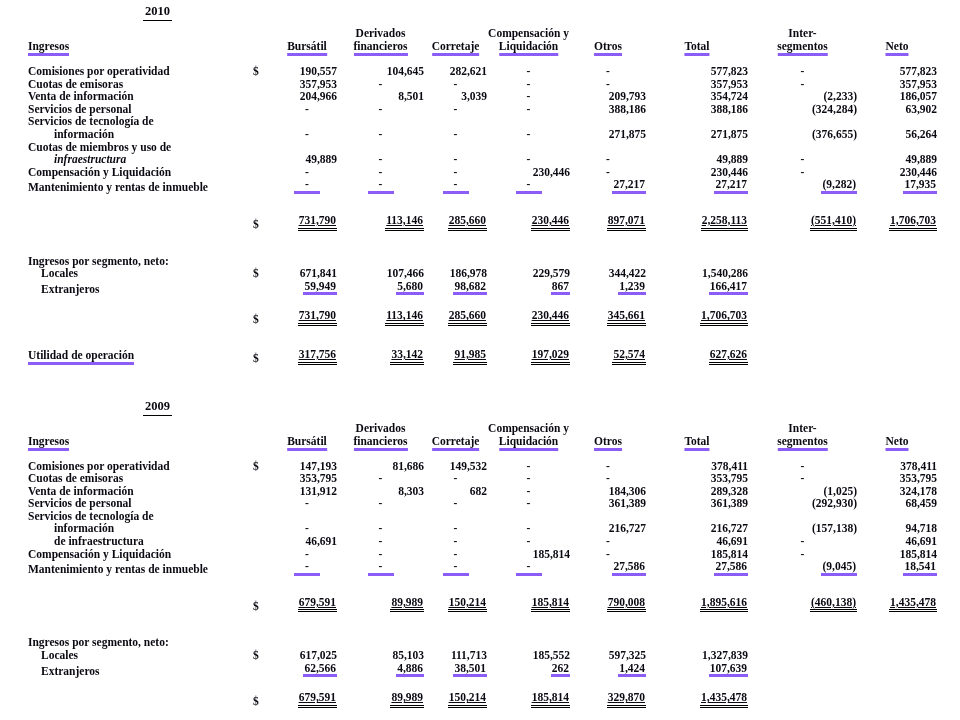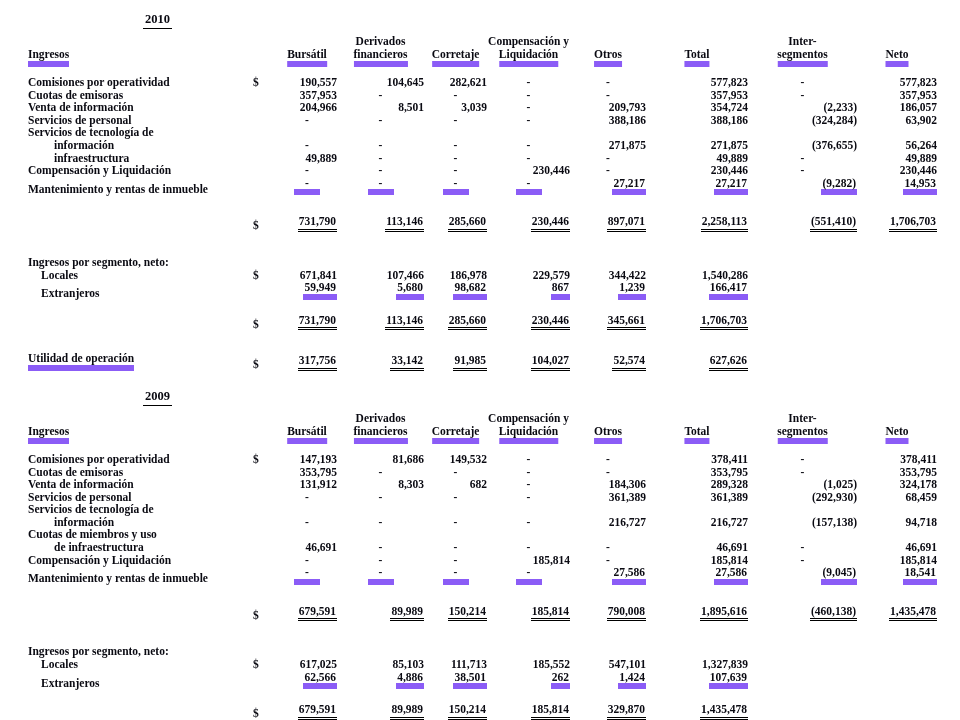--- a/index.html
+++ b/index.html
@@ -3,45 +3,45 @@
 <meta charset="utf-8">
 <style>
   * { box-sizing: border-box; }
   html, body { margin: 0; padding: 0; }
   body {
     width: 960px; height: 720px; overflow: hidden;
     background: #ffffff; color: #0a0a12;
     font-family: "Liberation Serif", serif;
     font-weight: 700;
   }
-  .page { padding: 12px 0 0 28px; }
-  .sec + .sec { margin-top: 18px; }
+  .page { padding: 4px 0 0 28px; }
+  .sec + .sec { margin-top: 34px; }
 
   .year { font-size: 12.5px; margin: 0 0 6px 115px; }
   .year span { display: inline-block; border-bottom: 1.5px solid #000; padding: 0 2px 1px 2px; }
 
   table.fin { border-collapse: collapse; table-layout: fixed; width: 909px; }
   table.fin td {
     padding: 0; font-size: 11.5px; line-height: 12.6px;
     vertical-align: bottom; white-space: nowrap; overflow: visible;
   }
   tr.hrow td { line-height: 13px; font-family: Liberation Serif, serif; }
   tr.spacer td { line-height: 1px; font-size: 1px; }
 
   .num  { text-align: right; padding-right: 6px; }
   .dash { text-align: center; padding-right: 6px; }
   .dollar { text-align: left; }
 
   
   .hc span.hspan { display: inline-block; margin-left: 50%; transform: translateX(-50%); white-space: nowrap; }
 
-  span.u  { display: inline-block; border-bottom: 6px solid #8b5cf6; }
+  span.u  { display: inline-block; border-bottom: 3px solid #8b5cf6; }
   .num span.u { padding: 0 1px; }
   span.udash { min-width: 26px; text-align: center; }
-  span.dd { display: inline-block; border-bottom: 3px double #000; padding: 0 1px 1px 1px; }
+  span.dd { display: inline-block; border-bottom: 3px double #000; padding: 0 1px 1px 1px; text-decoration: underline; }
 </style>
 </head>
 <body>
 
 <div class="page">
   <section class="sec">
     <div class="year"><span>2010</span></div>
     <table class="fin">
       <colgroup>
           <col style="width: 225px;">
@@ -149,21 +149,33 @@
             <td class="dash"><span>-</span></td>
             <td class="dash"><span>-</span></td>
             <td class="dash"><span>-</span></td>
             <td class="dash"><span>-</span></td>
             <td class="num"><span>271,875</span></td>
             <td class="num"><span>271,875</span></td>
             <td class="num"><span>(376,655)</span></td>
             <td class="num"><span>56,264</span></td>
           </tr>
           <tr>
-            <td class="lbl" style="padding-left: 26px;"><span>infraestructura</span></td>
+            <td class="lbl"><span>Cuotas de miembros y uso de</span></td>
+            <td class="dollar"></td>
+            <td></td>
+            <td></td>
+            <td></td>
+            <td></td>
+            <td></td>
+            <td></td>
+            <td></td>
+            <td></td>
+          </tr>
+          <tr>
+            <td class="lbl" style="padding-left: 26px; font-style: italic;"><span>infraestructura</span></td>
             <td class="dollar"></td>
             <td class="num"><span>49,889</span></td>
             <td class="dash"><span>-</span></td>
             <td class="dash"><span>-</span></td>
             <td class="dash"><span>-</span></td>
             <td class="dash"><span>-</span></td>
             <td class="num"><span>49,889</span></td>
             <td class="dash"><span>-</span></td>
             <td class="num"><span>49,889</span></td>
           </tr>
@@ -182,21 +194,21 @@
           <tr>
             <td class="lbl"><span>Mantenimiento y rentas de inmueble</span></td>
             <td class="dollar"></td>
             <td class="dash"><span class="u udash">-</span></td>
             <td class="dash"><span class="u udash">-</span></td>
             <td class="dash"><span class="u udash">-</span></td>
             <td class="dash"><span class="u udash">-</span></td>
             <td class="num"><span class="u">27,217</span></td>
             <td class="num"><span class="u">27,217</span></td>
             <td class="num"><span class="u">(9,282)</span></td>
-            <td class="num"><span class="u">14,953</span></td>
+            <td class="num"><span class="u">17,935</span></td>
           </tr>
           <tr class="spacer" style="height: 20px;">
             <td colspan="10"></td>
           </tr>
           <tr>
             <td class="lbl"></td>
             <td class="dollar">$</td>
             <td class="num"><span class="dd">731,790</span></td>
             <td class="num"><span class="dd">113,146</span></td>
             <td class="num"><span class="dd">285,660</span></td>
@@ -262,21 +274,21 @@
           </tr>
           <tr class="spacer" style="height: 22px;">
             <td colspan="10"></td>
           </tr>
           <tr>
             <td class="lbl"><span class="u">Utilidad de operación</span></td>
             <td class="dollar">$</td>
             <td class="num"><span class="dd">317,756</span></td>
             <td class="num"><span class="dd">33,142</span></td>
             <td class="num"><span class="dd">91,985</span></td>
-            <td class="num"><span class="dd">104,027</span></td>
+            <td class="num"><span class="dd">197,029</span></td>
             <td class="num"><span class="dd">52,574</span></td>
             <td class="num"><span class="dd">627,626</span></td>
             <td></td>
             <td></td>
           </tr>
         </tbody>
     </table>
   </section>
 
   <section class="sec">
@@ -388,32 +400,20 @@
             <td class="dash"><span>-</span></td>
             <td class="dash"><span>-</span></td>
             <td class="dash"><span>-</span></td>
             <td class="dash"><span>-</span></td>
             <td class="num"><span>216,727</span></td>
             <td class="num"><span>216,727</span></td>
             <td class="num"><span>(157,138)</span></td>
             <td class="num"><span>94,718</span></td>
           </tr>
           <tr>
-            <td class="lbl"><span>Cuotas de miembros y uso</span></td>
-            <td class="dollar"></td>
-            <td></td>
-            <td></td>
-            <td></td>
-            <td></td>
-            <td></td>
-            <td></td>
-            <td></td>
-            <td></td>
-          </tr>
-          <tr>
             <td class="lbl" style="padding-left: 26px;"><span>de infraestructura</span></td>
             <td class="dollar"></td>
             <td class="num"><span>46,691</span></td>
             <td class="dash"><span>-</span></td>
             <td class="dash"><span>-</span></td>
             <td class="dash"><span>-</span></td>
             <td class="dash"><span>-</span></td>
             <td class="num"><span>46,691</span></td>
             <td class="dash"><span>-</span></td>
             <td class="num"><span>46,691</span></td>
@@ -472,21 +472,21 @@
             <td></td>
             <td></td>
           </tr>
           <tr>
             <td class="lbl" style="padding-left: 13px;"><span>Locales</span></td>
             <td class="dollar">$</td>
             <td class="num"><span>617,025</span></td>
             <td class="num"><span>85,103</span></td>
             <td class="num"><span>111,713</span></td>
             <td class="num"><span>185,552</span></td>
-            <td class="num"><span>547,101</span></td>
+            <td class="num"><span>597,325</span></td>
             <td class="num"><span>1,327,839</span></td>
             <td></td>
             <td></td>
           </tr>
           <tr>
             <td class="lbl" style="padding-left: 13px;"><span>Extranjeros</span></td>
             <td class="dollar"></td>
             <td class="num"><span class="u">62,566</span></td>
             <td class="num"><span class="u">4,886</span></td>
             <td class="num"><span class="u">38,501</span></td>

